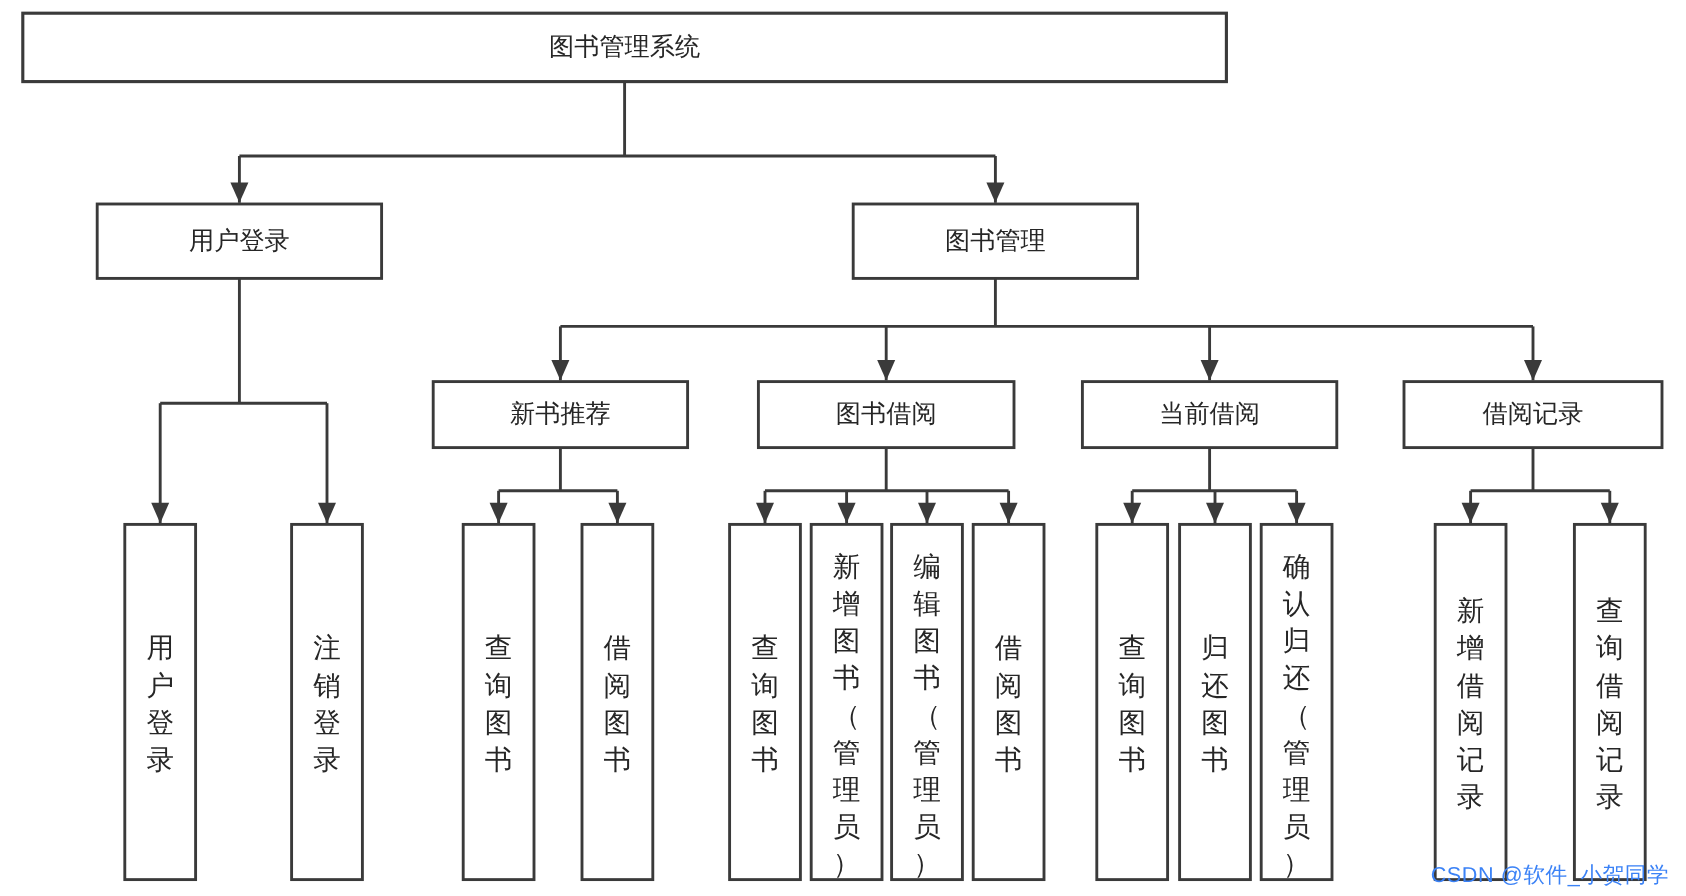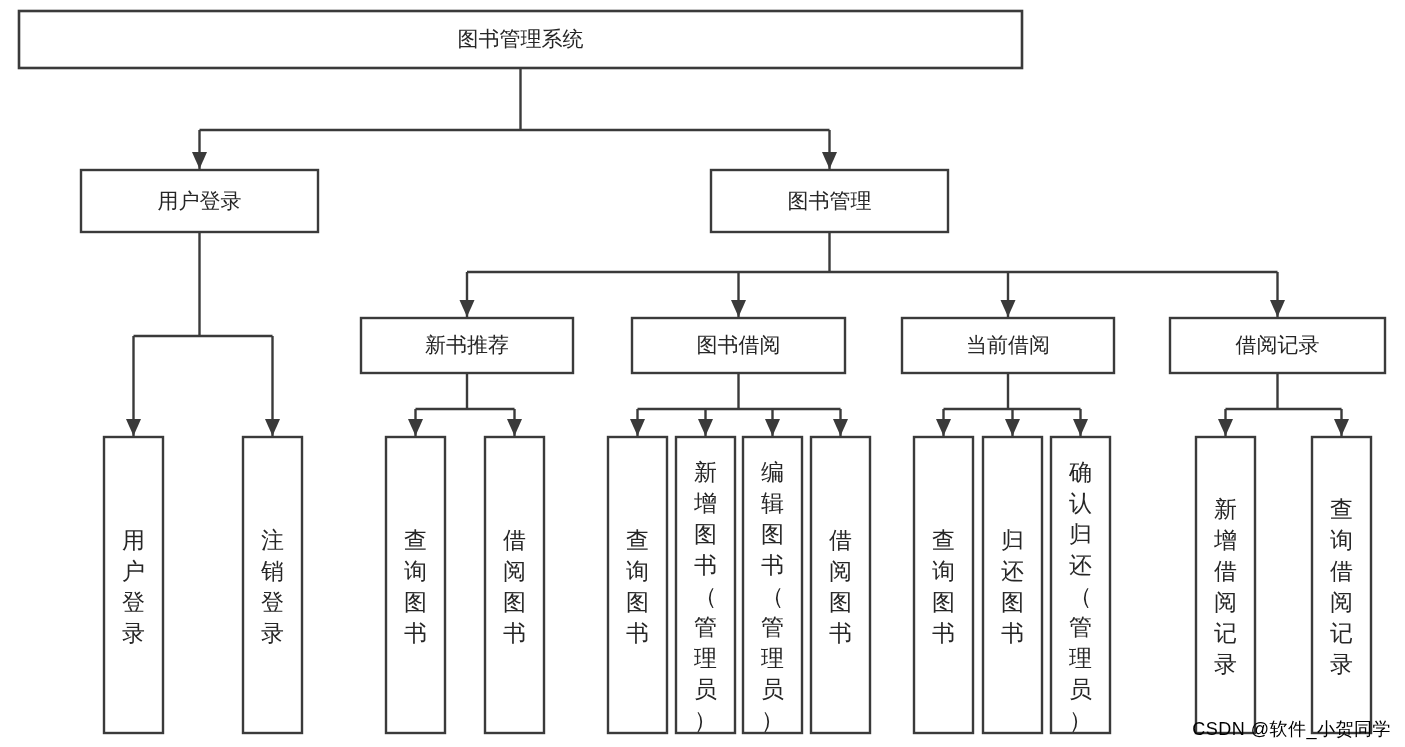--- a/index.html
+++ b/index.html
@@ -51,21 +51,21 @@
   .arrow-head {
     fill: #3a3a3a;
     stroke: none;
   }
   .watermark {
     position: absolute;
     right: 14px;
     bottom: 6px;
     font-family: "Liberation Sans", "DejaVu Sans", sans-serif;
     font-size: 18px;
-    color: #000000;
+    color: #3b82f6;
     letter-spacing: 0.5px;
     white-space: nowrap;
     user-select: none;
     pointer-events: none;
   }
 </style>
 </head>
 <body>
 
 <svg id="diagram" viewBox="0 0 1405 747" xmlns="http://www.w3.org/2000/svg">

